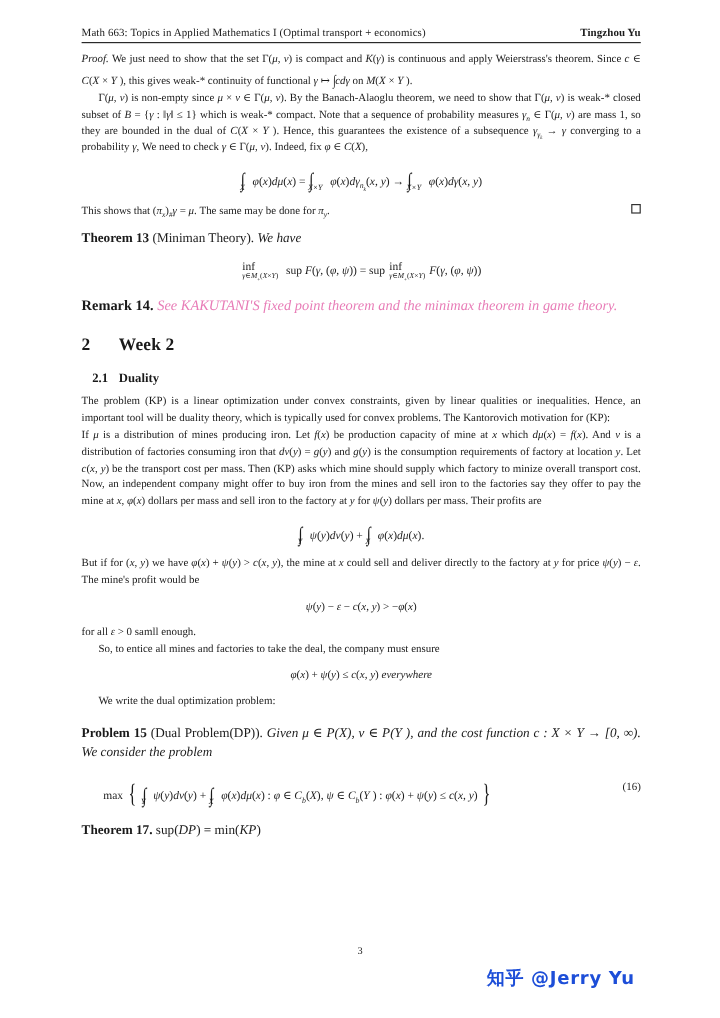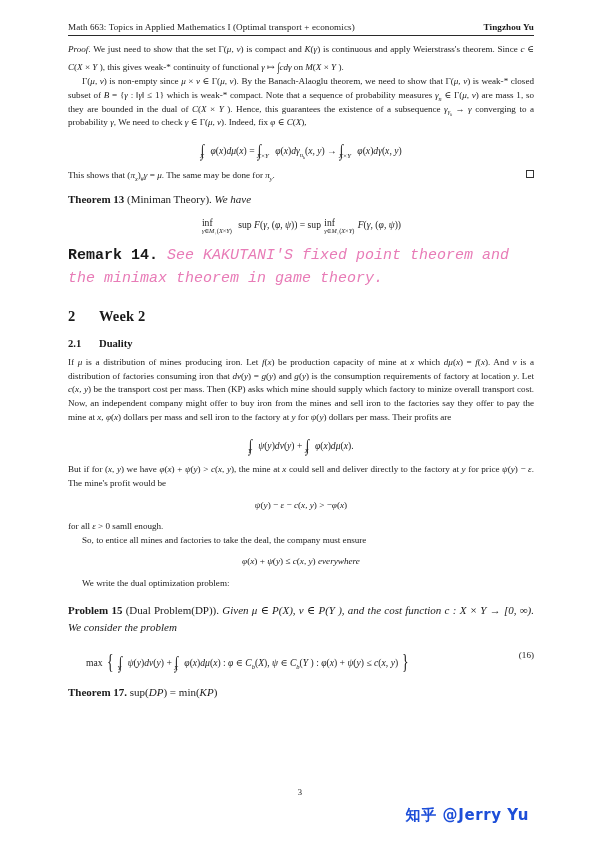--- a/index.html
+++ b/index.html
@@ -116,36 +116,35 @@
     font-weight: bold;
     margin: 17px 0 10px 0;
     letter-spacing: 0.01em;
   }
   h2.sect .num { display: inline-block; width: 31px; }
   h3.subsect {
     font-size: 10.6px;
     font-weight: bold;
     margin: 13px 0 7px 0;
   }
-  h3.subsect .num { display: inline-block; width: 31px; }
+  h3.subsect .num { display: inline-block; width: 31px; text-align: center; }
 
   
   .thm {
     font-size: 11px;
     line-height: 1.52;
     margin: 8px 0 0 0;
     text-align: justify;
   }
   .thm .thm-head { font-weight: bold; }
 
   .remark {
-    font-size: 15px;
+    font-size: 12px;
     line-height: 1.52;
     margin: 9px 0 0 0;
-    font-family: Liberation Mono, monospace;
   }
   .remark .rm-head { font-weight: bold; color: #1a1a1a; }
   .remark .rm-body { font-style: italic; color: #e87cb7; }
 
   .qed-line {
     position: relative;
   }
   .qed {
     position: absolute;
     right: 0;
@@ -244,20 +243,25 @@
     </p>
 
     <h2 class="sect">
       <span class="num">2</span><span>Week 2</span>
     </h2>
 
     <h3 class="subsect">
       <span class="num">2.1</span><span>Duality</span>
     </h3>
 
+    <p class="body">
+      The problem (KP) is a linear optimization under convex constraints, given by linear qualities or
+      inequalities. Hence, an important tool will be duality theory, which is typically used for convex
+      problems. The Kantorovich motivation for (KP):
+    </p>
 
     <p class="body">
       If <span class="mathvar">μ</span> is a distribution of mines producing iron. Let <span class="mathvar">f</span>(<span class="mathvar">x</span>) be production capacity of mine at <span class="mathvar">x</span>
       which <span class="mathvar">dμ</span>(<span class="mathvar">x</span>) = <span class="mathvar">f</span>(<span class="mathvar">x</span>). And <span class="mathvar">ν</span> is a distribution of factories consuming iron that <span class="mathvar">dν</span>(<span class="mathvar">y</span>) = <span class="mathvar">g</span>(<span class="mathvar">y</span>) and
       <span class="mathvar">g</span>(<span class="mathvar">y</span>) is the consumption requirements of factory at location <span class="mathvar">y</span>. Let <span class="mathvar">c</span>(<span class="mathvar">x</span>, <span class="mathvar">y</span>) be the transport cost
       per mass. Then (KP) asks which mine should supply which factory to minize overall transport
       cost. Now, an independent company might offer to buy iron from the mines and sell iron to the
       factories say they offer to pay the mine at <span class="mathvar">x</span>, <span class="mathvar">φ</span>(<span class="mathvar">x</span>) dollars per mass and sell iron to the factory
       at <span class="mathvar">y</span> for <span class="mathvar">ψ</span>(<span class="mathvar">y</span>) dollars per mass. Their profits are
     </p>

